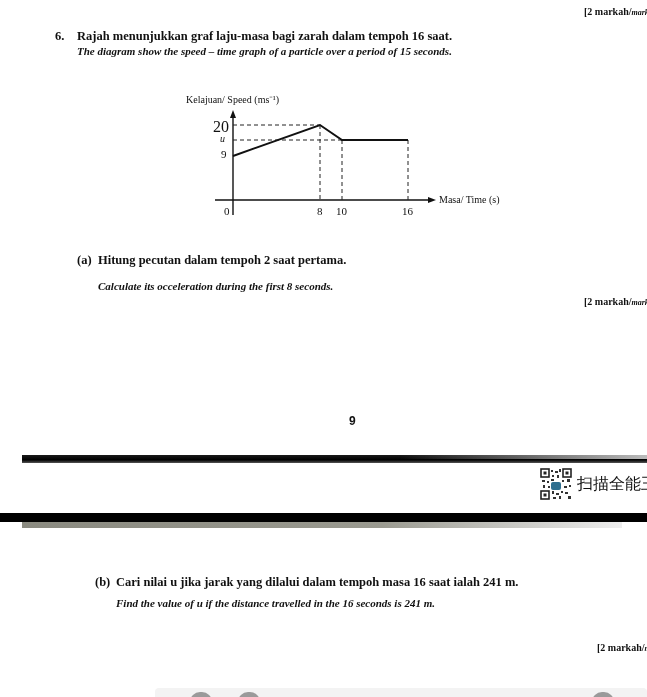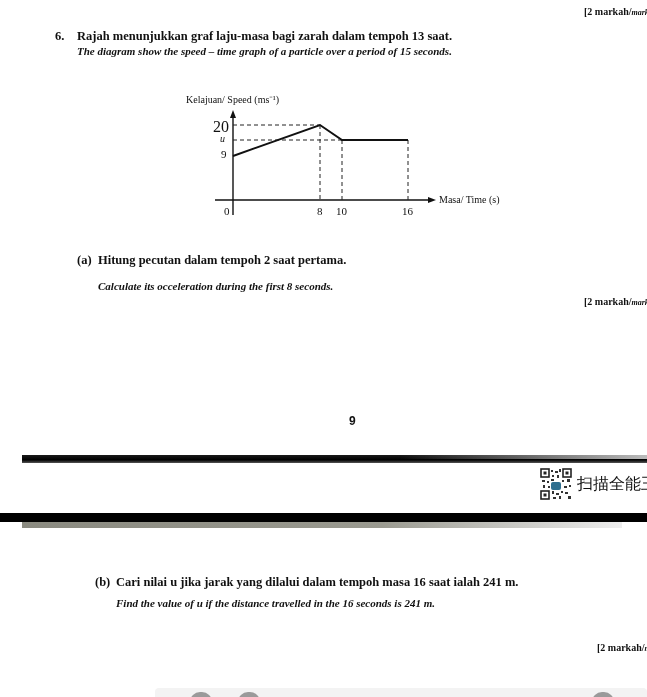--- a/index.html
+++ b/index.html
@@ -20,21 +20,21 @@
   .dot{width:22px;height:10px;border-radius:11px 11px 0 0;background:#9a9a9a;top:692px;}
 </style>
 </head>
 <body>
 
 <div class="abs marks" style="left:565px;top:6px;">
   <span>[2 markah/</span><i>marks</i><span>]</span>
 </div>
 
 <div class="abs q-main" style="left:55px;top:29px;">6.</div>
-<div class="abs q-main" style="left:77px;top:29px;">Rajah menunjukkan graf laju-masa bagi zarah dalam tempoh 13 saat.</div>
+<div class="abs q-main" style="left:77px;top:29px;">Rajah menunjukkan graf laju-masa bagi zarah dalam tempoh 16 saat.</div>
 <div class="abs q-sub" style="left:77px;top:45px;">The diagram show the speed – time graph of a particle over a period of 15 seconds.</div>
 
 <svg class="abs" style="left:0;top:0;" width="647" height="240">
 
   <line x1="233" y1="215" x2="233" y2="115" stroke="#111" stroke-width="1.4"></line>
   <polygon points="233,110 230,118 236,118" fill="#111"></polygon>
   <line x1="215" y1="200" x2="430" y2="200" stroke="#111" stroke-width="1.4"></line>
   <polygon points="436,200 428,197 428,203" fill="#111"></polygon>
 
   <g stroke="#222" stroke-width="1" stroke-dasharray="4,3" fill="none">

